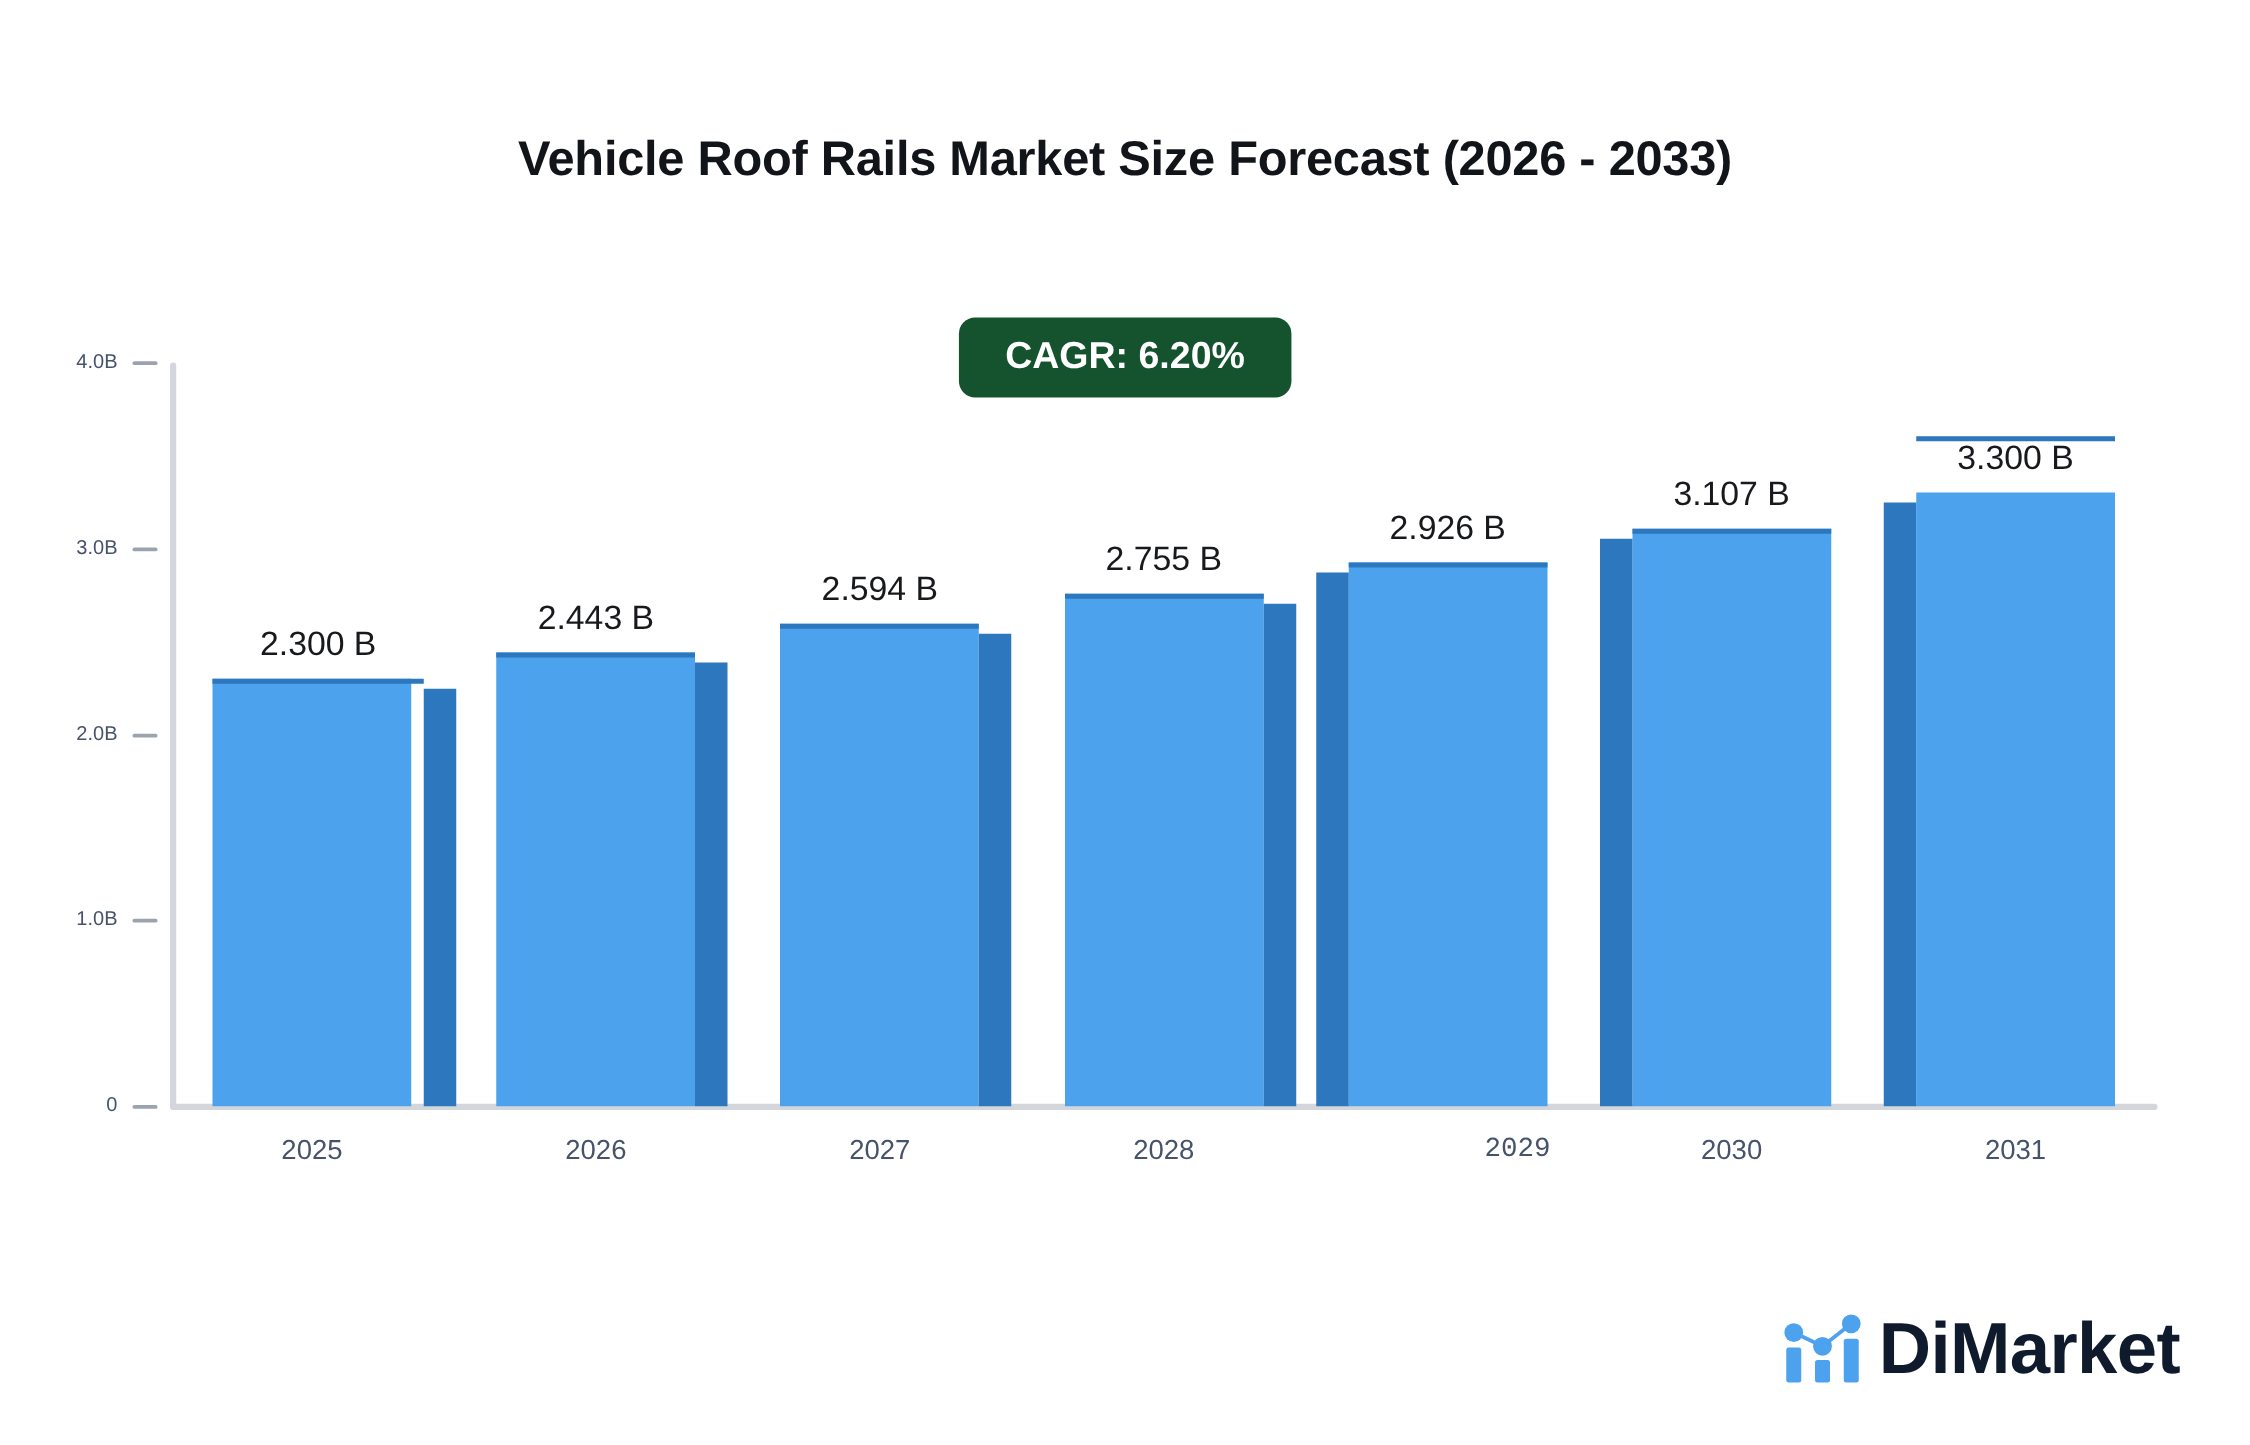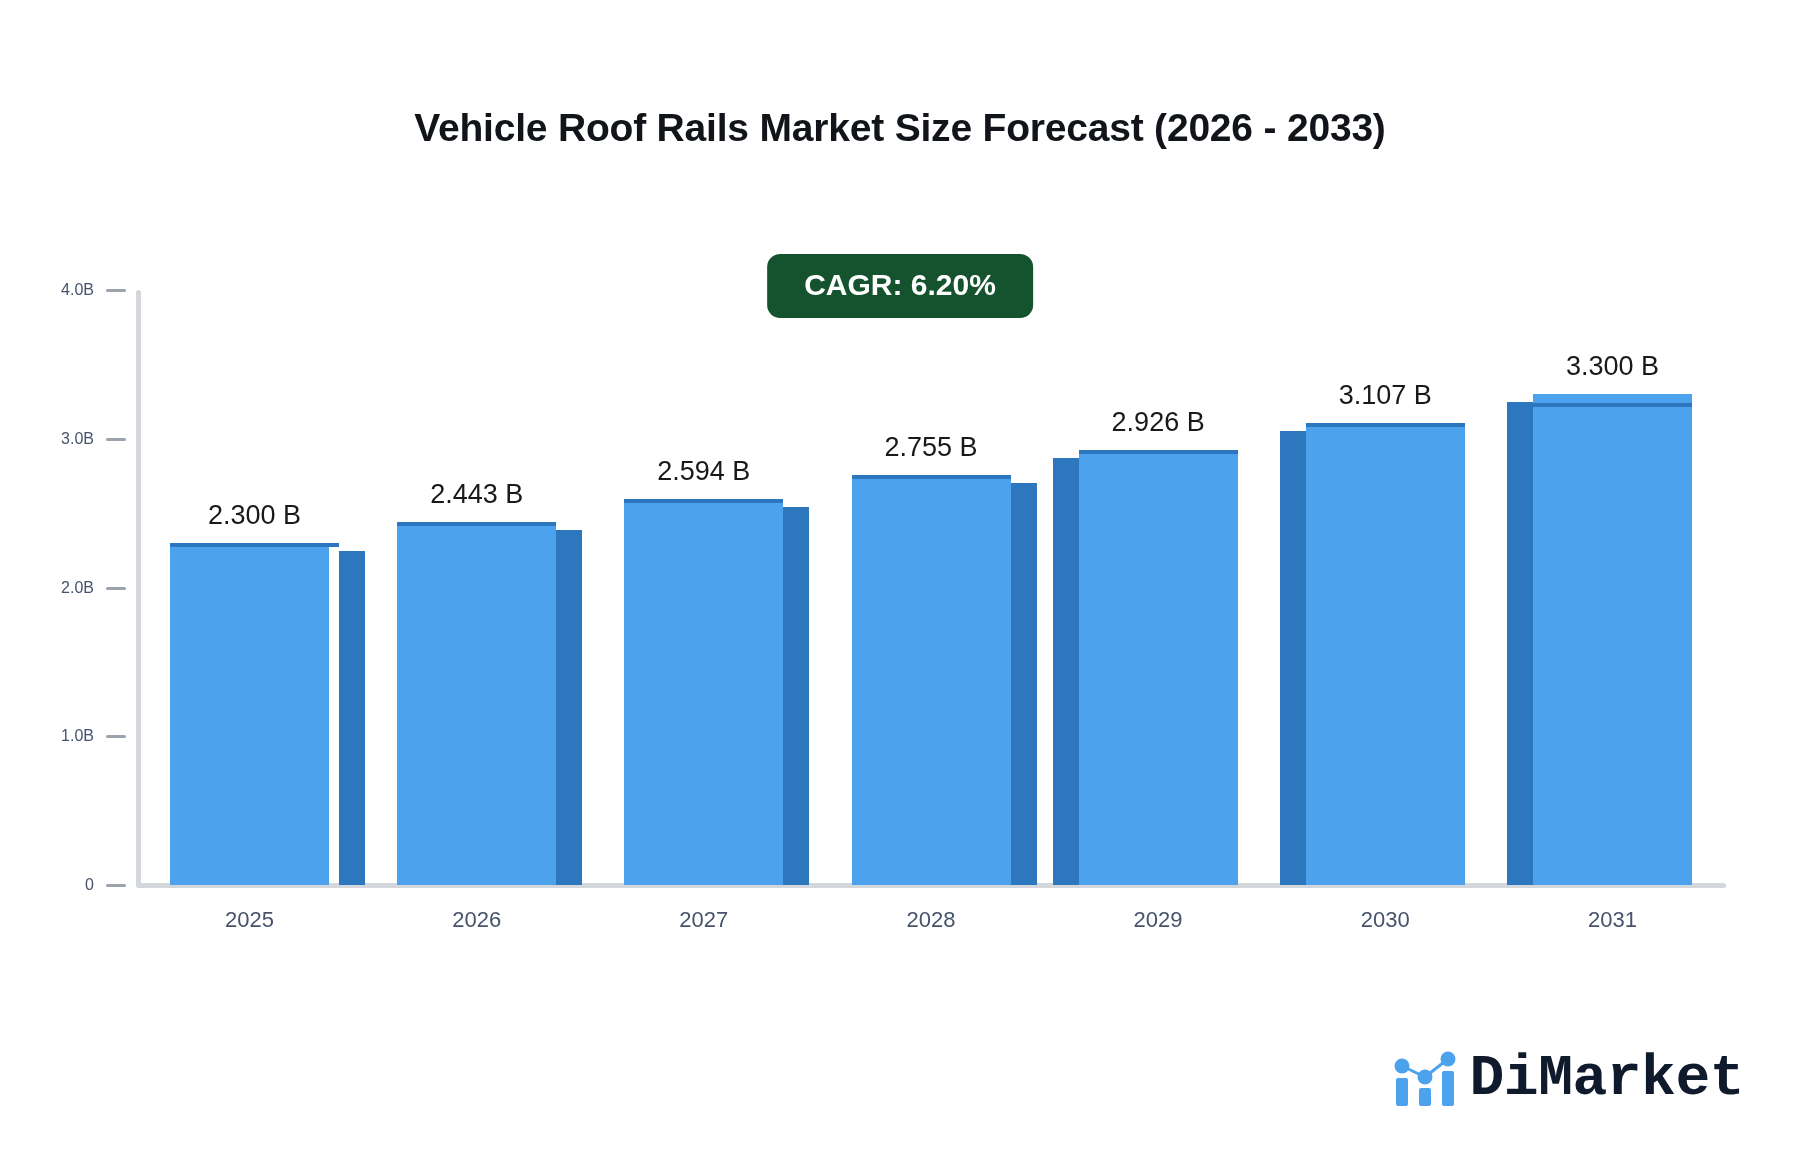--- a/index.html
+++ b/index.html
@@ -175,21 +175,21 @@
   #logo {
     position: absolute;
     right: 56px;
     bottom: 46px;
     display: flex;
     align-items: center;
     gap: 14px;
   }
   #logo-icon { display: block; }
   #logo-text {
-    font-family: Liberation Mono, monospace;
+    font-family: Liberation Sans, sans-serif;
     font-size: 58px;
     font-weight: 700;
     color: #0f1b2d;
     line-height: 62px;
     letter-spacing: -0.5px;
   }
 </style>
 </head>
 <body>
 
@@ -257,34 +257,34 @@
         <div class="bar-side left" style="height: 427.243px; width: 26px; background: rgb(44, 119, 190);"></div>
         <div class="bar-top-cap" style="top: 0px; background: rgb(44, 119, 190);"></div>
         <div class="bar-value" style="bottom: 447.243px;">2.926 B</div>
       </div>
       <div class="bar-group" style="left: 1169.79px; width: 159px; height: 462.166px;">
         <div class="bar-front" style="width: 159px; height: 462.166px; background: rgb(77, 162, 238);"></div>
         <div class="bar-side left" style="height: 454.166px; width: 26px; background: rgb(44, 119, 190);"></div>
         <div class="bar-top-cap" style="top: 0px; background: rgb(44, 119, 190);"></div>
         <div class="bar-value" style="bottom: 474.166px;">3.107 B</div>
       </div>
-      <div class="bar-group" style="left: 1396.93px; width: 159px; height: 482px;">
+      <div class="bar-group" style="left: 1396.93px; width: 159px; height: 536px;">
         <div class="bar-front" style="width: 159px; height: 490.875px; background: rgb(77, 162, 238);"></div>
         <div class="bar-side left" style="height: 482.875px; width: 26px; background: rgb(44, 119, 190);"></div>
         <div class="bar-top-cap" style="top: 0px; background: rgb(44, 119, 190);"></div>
         <div class="bar-value" style="bottom: 502.875px;">3.300 B</div>
       </div>
     </div>
 
   <div id="x-labels">
       <div class="x-label" style="left: 89.5714px;">2025</div>
       <div class="x-label" style="left: 316.714px;">2026</div>
       <div class="x-label" style="left: 543.857px;">2027</div>
       <div class="x-label" style="left: 771px;">2028</div>
-      <div class="x-label" style="left: 998px;">2029</div>
+      <div class="x-label" style="left: 1054px; font-family: Liberation Mono, monospace;">2029</div>
       <div class="x-label" style="left: 1225.29px;">2030</div>
       <div class="x-label" style="left: 1452.43px;">2031</div>
     </div>
 
   <div id="logo">
     <svg id="logo-icon" width="62" height="58" viewBox="0 0 62 58" aria-hidden="true">
       <circle cx="8" cy="16" r="7.5" fill="#4DA2EE"></circle>
       <circle cx="31" cy="27" r="7.5" fill="#4DA2EE"></circle>
       <circle cx="54" cy="9" r="7.5" fill="#4DA2EE"></circle>
       <line x1="8" y1="16" x2="31" y2="27" stroke="#4DA2EE" stroke-width="3"></line>

